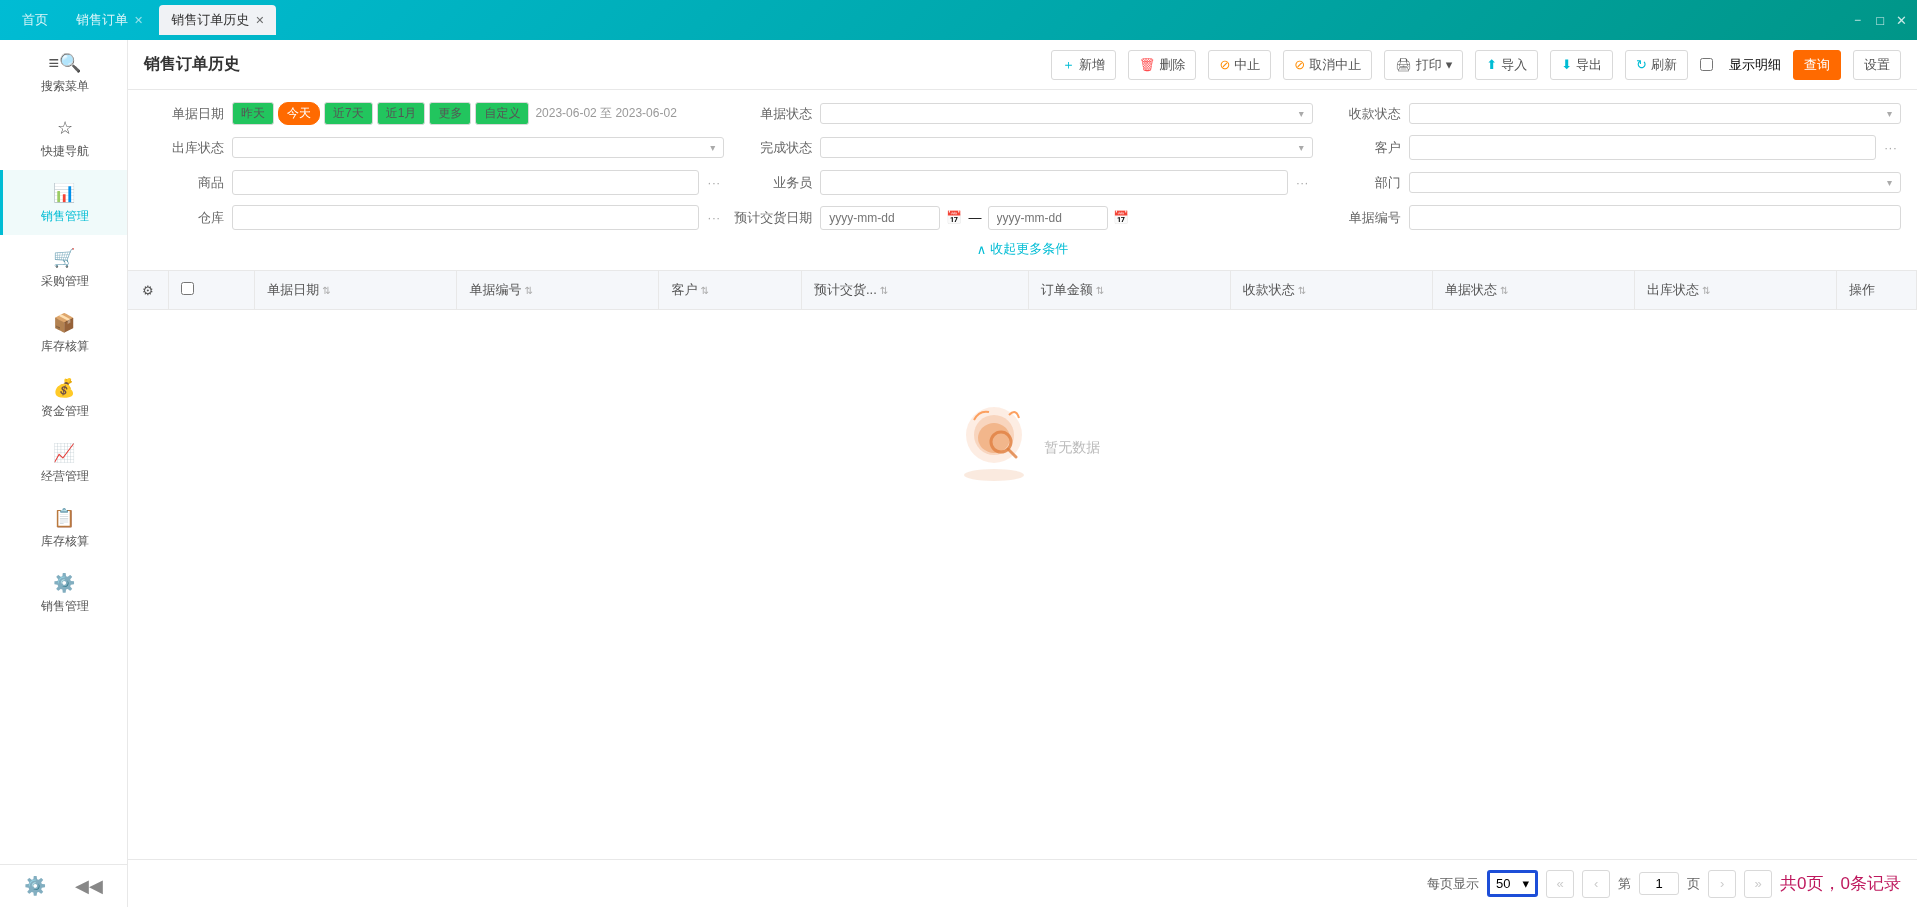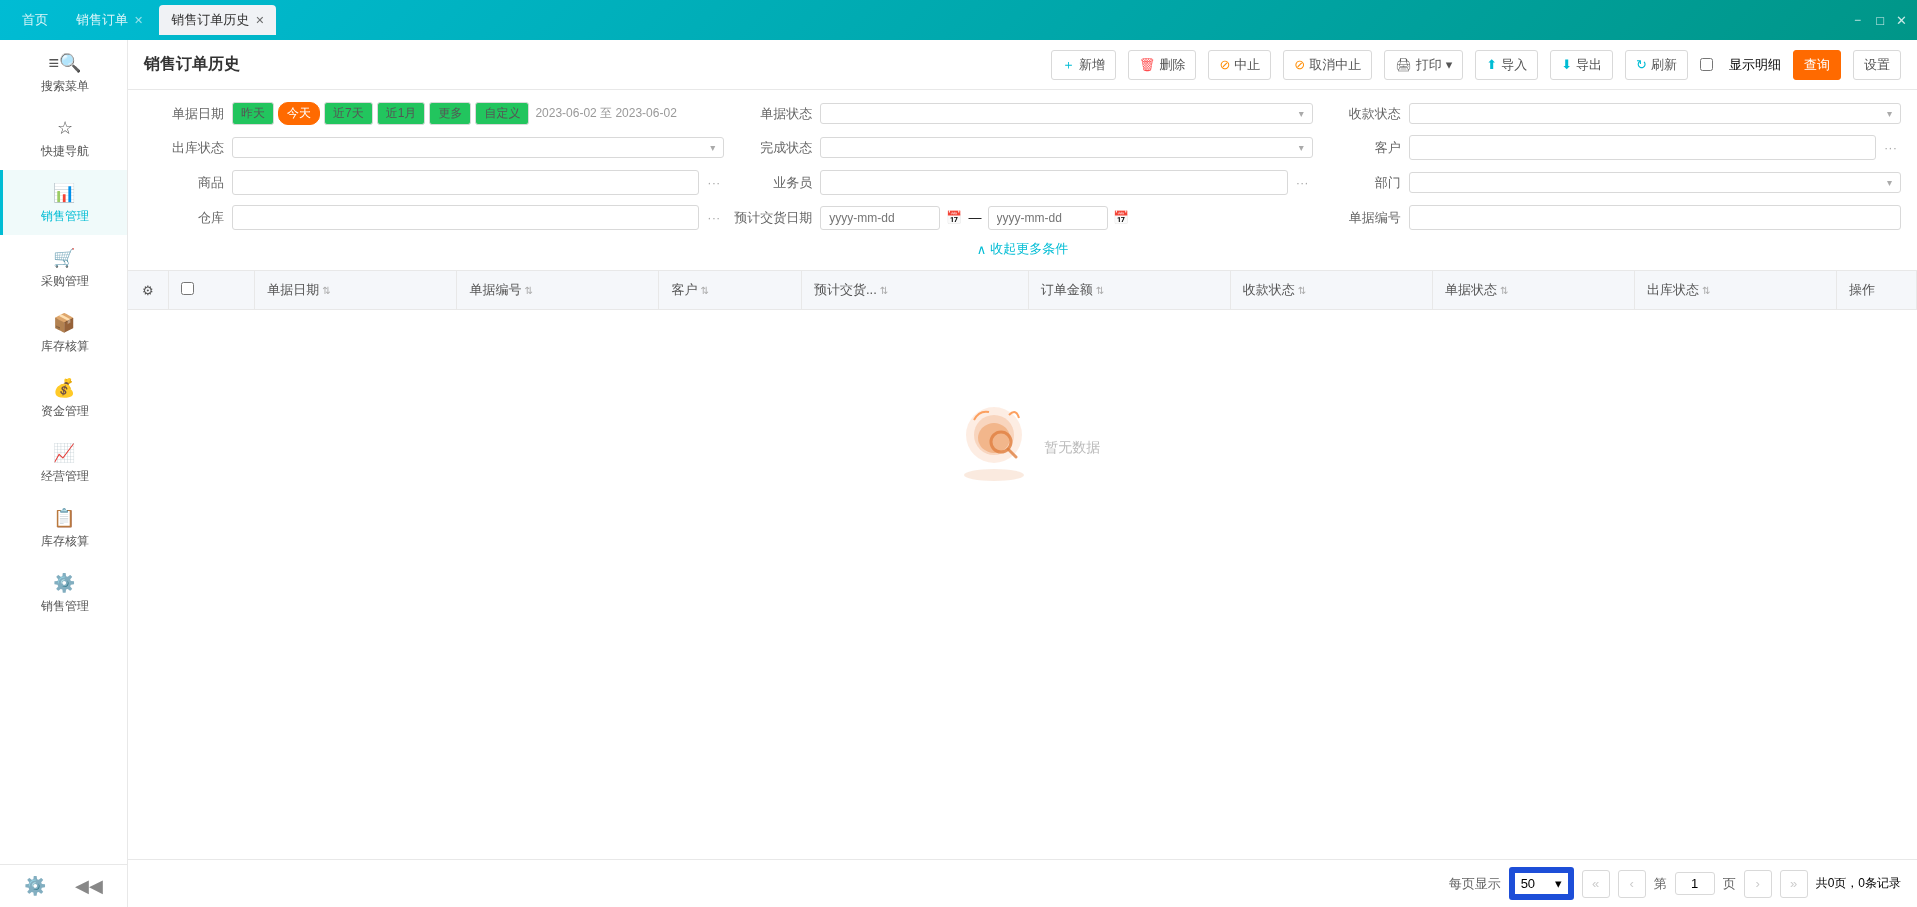--- a/index.html
+++ b/index.html
@@ -268,27 +268,27 @@
       border-top: 1px solid #e8e8e8;
       display: flex;
       align-items: center;
       justify-content: flex-end;
       padding: 0 16px;
       gap: 8px;
       flex-shrink: 0;
     }
     .pagination-label { color: #666; font-size: 13px; }
     .per-page-select {
-      border: 6px solid #1d4ed8;
+      border: 3px solid #1d4ed8;
       border-radius: 3px;
       padding: 3px 6px;
       font-size: 13px;
       display: flex;
       align-items: center;
-      gap: 20px;
+      gap: 12px;
       cursor: pointer;
     }
     .page-btn {
       width: 28px;
       height: 28px;
       border: 1px solid #d9d9d9;
       border-radius: 3px;
       display: flex;
       align-items: center;
       justify-content: center;
@@ -299,21 +299,21 @@
     }
     .page-btn.disabled { color: #ccc; cursor: not-allowed; }
     .page-input {
       width: 40px;
       border: 1px solid #d9d9d9;
       border-radius: 3px;
       padding: 3px 6px;
       text-align: center;
       font-size: 13px;
     }
-    .total-info { color: #000000; font-size: 12px; }
+    .total-info { color: #be185d; font-size: 17px; }
 
     
     .checkbox { cursor: pointer; }
   </style>
 </head>
 <body>
 
 <div class="top-bar">
   <div class="tab-item">
     <span>首页</span>

